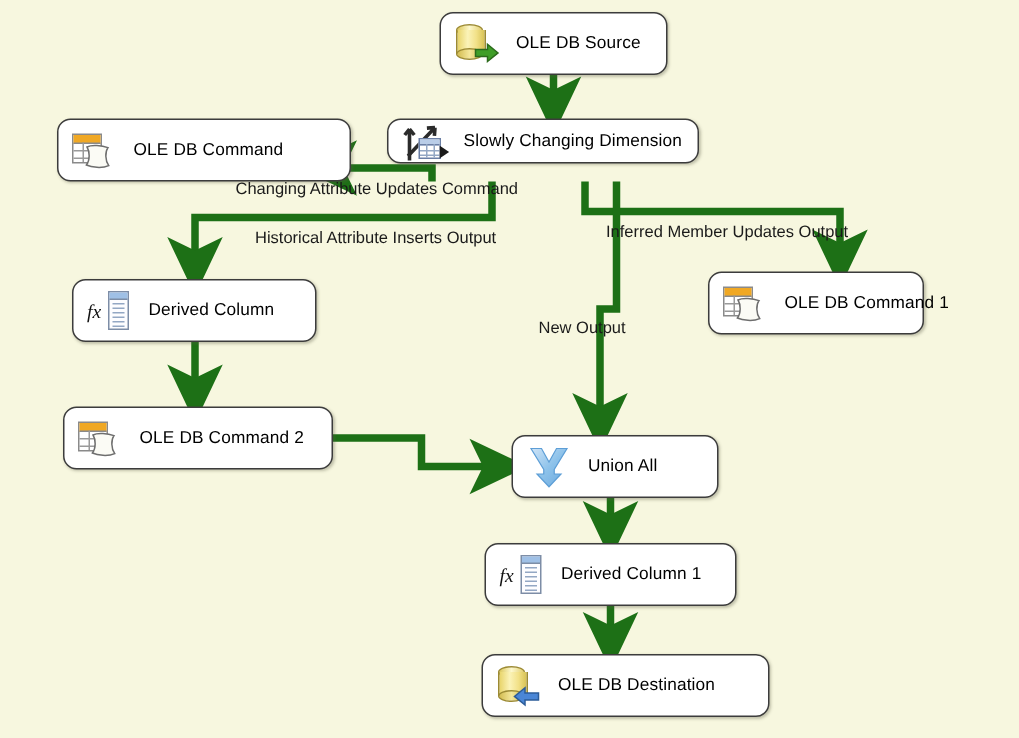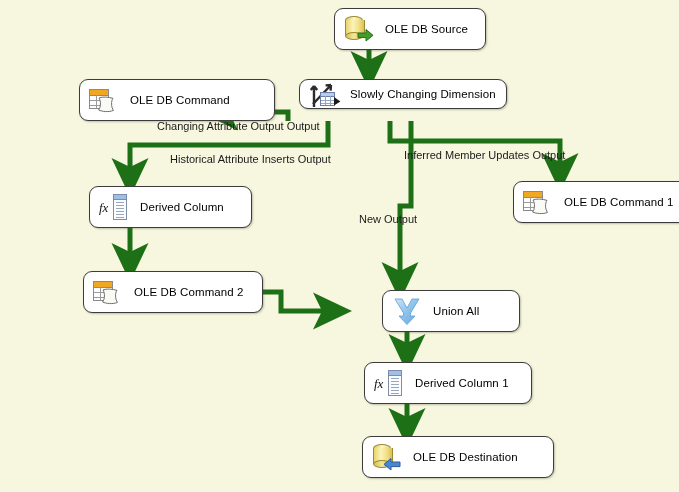--- a/index.html
+++ b/index.html
@@ -16,21 +16,20 @@
   .node{
     position:absolute;
     background:#ffffff;
     border:1px solid #3c3c3c;
     border-radius:9px;
     box-sizing:border-box;
     display:flex;
     align-items:center;
     box-shadow:1px 1px 2px rgba(90,90,70,.35);
     z-index:5;
-    margin-left:41px;
   }
   .node .ic{
     width:30px;height:30px;
     margin-left:9px;
     flex:0 0 auto;
     position:relative;
   }
   .node .lbl{
     margin-left:11px;
     font-size:11.5px;
@@ -172,21 +171,21 @@
           <span class="ln" style="top:10px"></span>
         <span class="ln" style="top:13px"></span>
           <span class="ln" style="top:16px"></span>
         <span class="ln" style="top:19px"></span>
           <span class="ln" style="top:22px"></span>
       </span>
     </span>
     <span class="lbl">Derived Column</span>
   </div>
 
-  <div class="node" style="left:472px;top:181px;width:196px;height:42px;">
+  <div class="node" style="left:472px;top:181px;width:144px;height:42px;">
     <span class="ic">
       <span class="tbl">
           <span class="hd"></span>
           <span class="r1"></span>
           <span class="r2"></span>
           <span class="c1"></span>
         </span>
       <svg class="scroll" viewBox="0 0 19 17">
         <path d="M2,2 C5,0.4 12,1 16,2.4 C14,5 14,11 16.5,14.4 C12,16.4 5,15.6 1.6,14 C4,11 4,5 2,2 Z" fill="#fbfbf5" stroke="#6e6e6e" stroke-width="1"></path>
       </svg>
@@ -248,18 +247,18 @@
           <span class="body"></span>
           <span class="bot"></span>
         </span>
       <svg class="arr" style="left:11px;top:15px;" width="18" height="15" viewBox="0 0 18 15">
         <path d="M17,5 L8,5 L8,1.5 L1,7.3 L8,13 L8,9.6 L17,9.6 Z" fill="#4a86d6" stroke="#2c5c99" stroke-width="1"></path>
       </svg>
     </span>
     <span class="lbl">OLE DB Destination</span>
   </div>
 
-  <div class="edge-label" style="left:157px;top:120px;">Changing Attribute Output Output</div>
+  <div class="edge-label" style="left:157px;top:120px;">Changing Attribute Updates Command</div>
   <div class="edge-label" style="left:170px;top:153px;">Historical Attribute Inserts Output</div>
   <div class="edge-label" style="left:404px;top:149px;">Inferred Member Updates Output</div>
   <div class="edge-label" style="left:359px;top:213px;">New Output</div>
 
 </div>
 
 </body></html>

